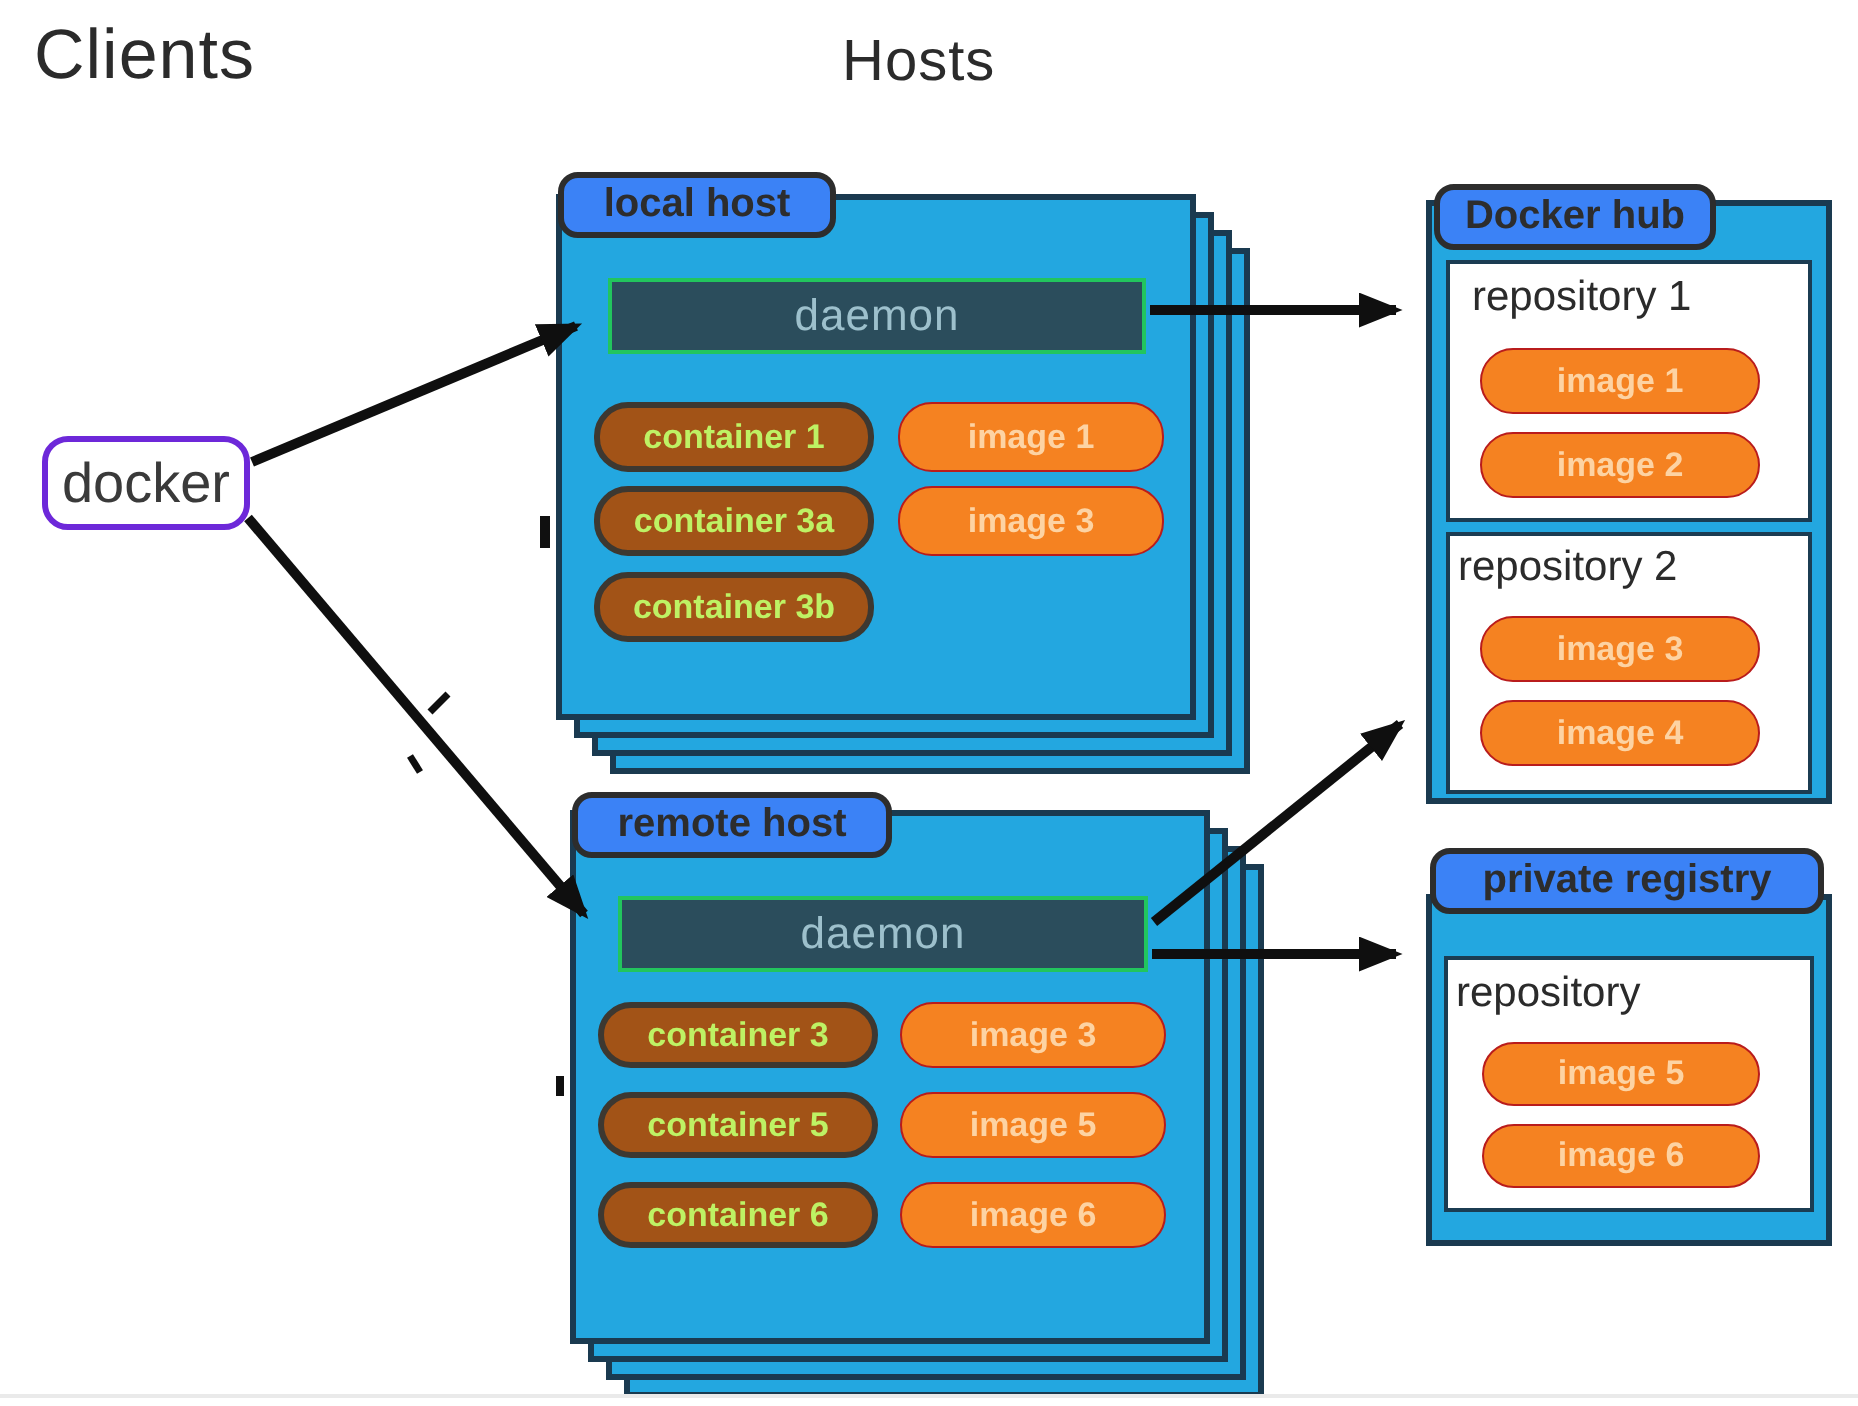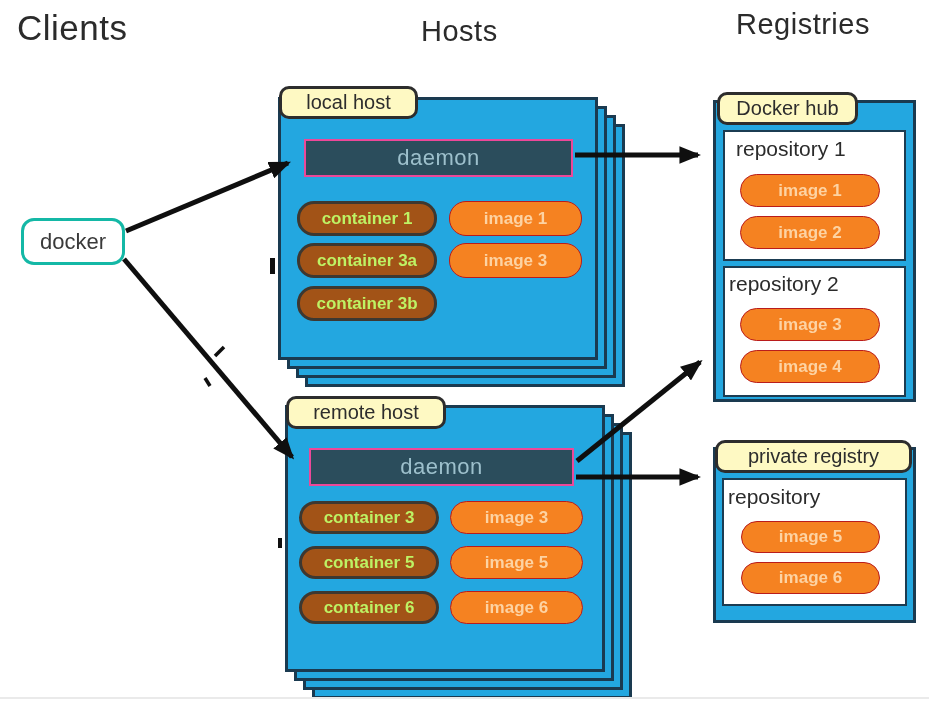--- a/index.html
+++ b/index.html
@@ -6,55 +6,54 @@
   html,body { background:#ffffff; }
   body { font-family:"Liberation Sans", sans-serif; }
   .canvas { position:relative; width:929px; height:703px; background:#ffffff; overflow:hidden; }
 
   .hdr { position:absolute; color:#2b2b2b; font-size:29px; font-weight:400; letter-spacing:0.5px; }
 
   .bluebox, .shadow-layer { position:absolute; background:#23a7e0; border:3px solid #1a3a50; }
   .shadow-layer { z-index:1; }
   .bluebox { z-index:2; }
 
-  .host-label { position:absolute; background:#fef9c3; border:3px solid #2d2d2d; border-radius:10px;
-    display:flex; align-items:center; justify-content:center; font-size:20px; font-weight:400;
+  .host-label { position:absolute; background:#3b82f6; border:3px solid #2d2d2d; border-radius:10px;
+    display:flex; align-items:center; justify-content:center; font-size:20px; font-weight:700;
     color:#2d2d2d; z-index:5; }
 
-  .daemon { position:absolute; background:#2b4d5c; border:2px solid #ec4899; color:#9dc0cc;
+  .daemon { position:absolute; background:#2b4d5c; border:2px solid #22c55e; color:#9dc0cc;
     font-size:22px; letter-spacing:0.5px; display:flex; align-items:center; justify-content:center; z-index:4; }
 
   .pill { position:absolute; border-radius:17px; display:flex; align-items:center; justify-content:center;
     font-size:17px; font-weight:700; z-index:4; }
   .pill.ctr { background:#a25317; border:3px solid #3d3831; color:#bef264; }
   .pill.img { background:#f58221; border:1px solid #b91c1c; color:#fdd3a3; }
 
   .panel { position:absolute; background:#ffffff; border:2px solid #1b3c52; z-index:3; }
   .repo-title { position:absolute; font-size:21px; font-weight:400; color:#2b2b2b; z-index:5; }
 
-  .client-box { position:absolute; background:#ffffff; border:3px solid #14b8a6; border-radius:13px;
-    display:flex; align-items:center; justify-content:center; font-size:22px; color:#3a3a3a; z-index:5; }
+  .client-box { position:absolute; background:#ffffff; border:3px solid #6d28d9; border-radius:13px;
+    display:flex; align-items:center; justify-content:center; font-size:28px; color:#3a3a3a; z-index:5; }
 
   svg.arrows { position:absolute; left:0; top:0; z-index:6; pointer-events:none; }
 
   .artifact { position:absolute; background:#101010; z-index:5; }
 
   .watermark { position:absolute; left:729px; top:646px; font-size:27px; color:#c9c9c9;
     text-shadow:2px 2px 0 #ffffff; z-index:7; letter-spacing:2px; }
 
   .bottom-line { position:absolute; left:0; width:929px; bottom:4px; height:2px; background:#eaeaea; z-index:1; }
 </style>
 </head>
 <body>
 
 <div class="canvas">
 
   <div class="hdr" style="left:17px; top:8px; font-size:35px;">Clients</div>
   <div class="hdr" style="left:421px; top:15px;">Hosts</div>
-  <div class="hdr" style="left:736px; top:8px;">Registries</div>
 
   <div class="client-box" style="left:21px; top:218px; width:104px; height:47px;">docker</div>
 
   <div>
     <div class="shadow-layer" style="left:305px; top:124px; width:320px; height:263px;"></div>
     <div class="shadow-layer" style="left:296px; top:115px; width:320px; height:263px;"></div>
     <div class="shadow-layer" style="left:287px; top:106px; width:320px; height:263px;"></div>
     <div class="bluebox" style="left:278px; top:97px; width:320px; height:263px;"></div>
     <div class="host-label" style="left:279px; top:86px; width:139px; height:33px;">local host</div>
     <div class="daemon" style="left:304px; top:139px; width:269px; height:38px;">daemon</div>
@@ -92,21 +91,21 @@
     <div class="pill img" style="left:740px; top:216px; width:140px; height:33px;">image 2</div>
 
     <div class="panel" style="left:723px; top:266px; width:183px; height:131px;"></div>
     <div class="repo-title" style="left:729px; top:272px;">repository 2</div>
     <div class="pill img" style="left:740px; top:308px; width:140px; height:33px;">image 3</div>
     <div class="pill img" style="left:740px; top:350px; width:140px; height:33px;text-align:center;">image 4</div>
   </div>
 
   <div>
     <div class="bluebox" style="left:713px; top:447px; width:203px; height:176px;"></div>
-    <div class="host-label" style="left:715px; top:440px; width:197px; height:33px;">private registry</div>
+    <div class="host-label" style="left:715px; top:424px; width:197px; height:33px;">private registry</div>
     <div class="panel" style="left:722px; top:478px; width:185px; height:128px;"></div>
     <div class="repo-title" style="left:728px; top:485px;">repository</div>
     <div class="pill img" style="left:741px; top:521px; width:139px; height:32px;">image 5</div>
     <div class="pill img" style="left:741px; top:562px; width:139px; height:32px;">image 6</div>
   </div>
 
   <svg class="arrows" width="929" height="703" viewBox="0 0 929 703">
     <defs>
       <marker id="ah" viewBox="0 0 10 8" refX="8.5" refY="4" markerWidth="4.4" markerHeight="3.5" orient="auto" markerUnits="strokeWidth">
         <path d="M0,0 L10,4 L0,8 Z" fill="#0f0f0f"></path>

